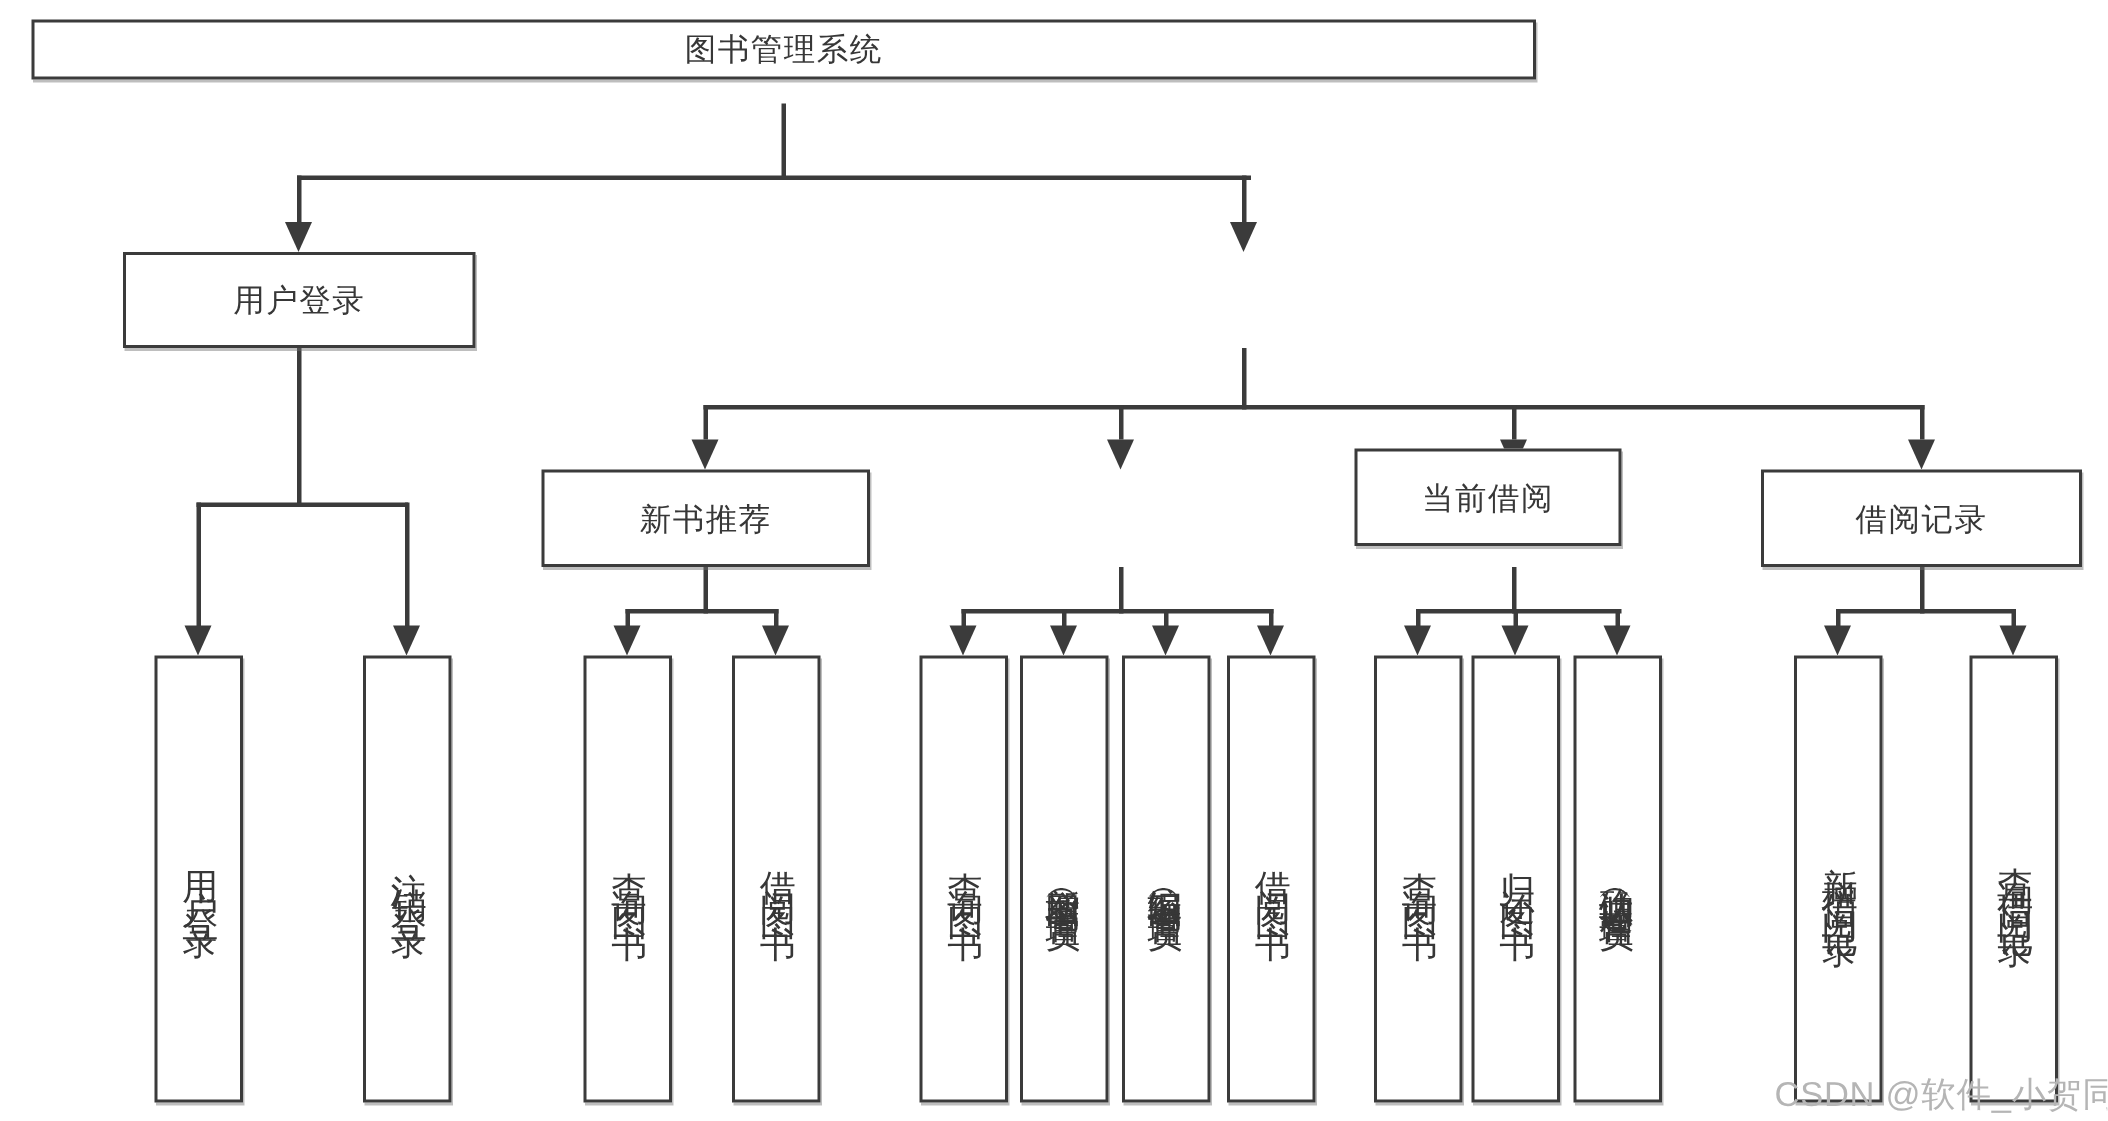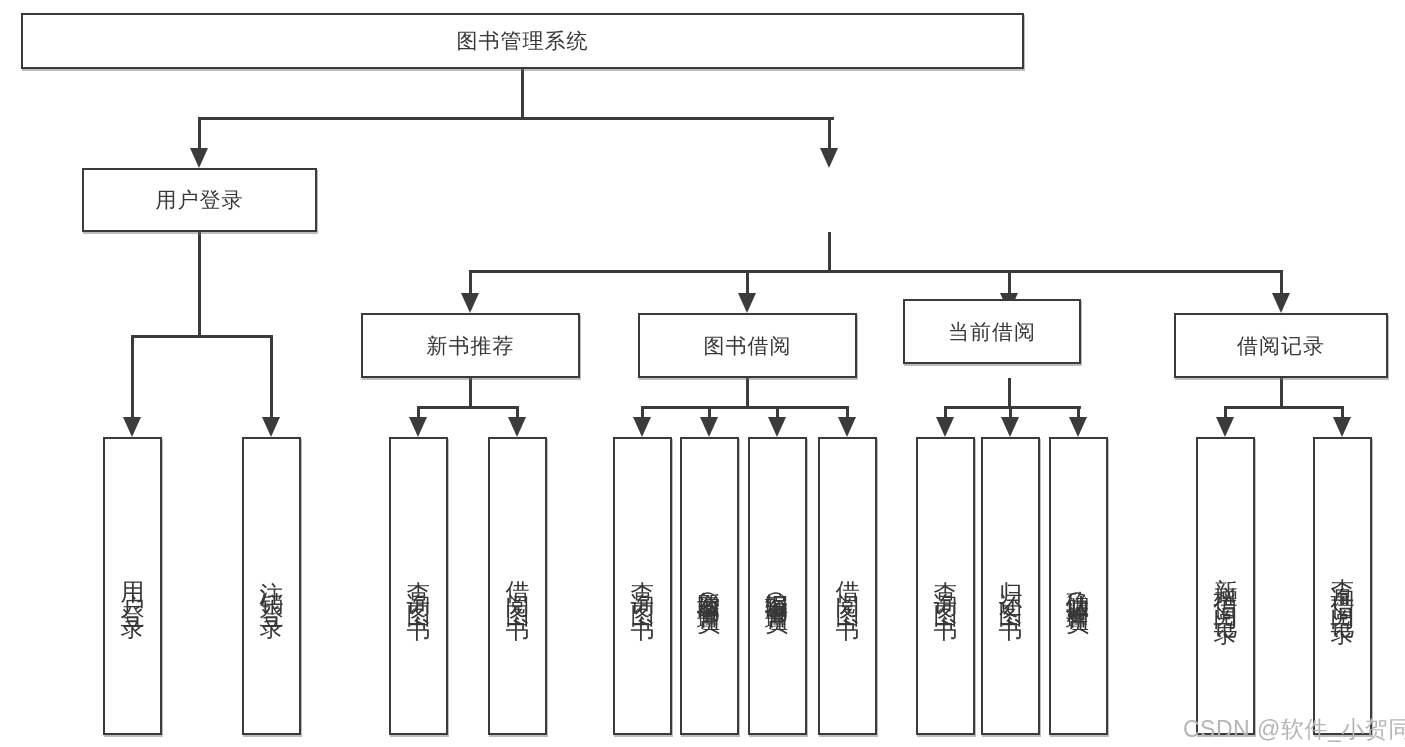--- a/index.html
+++ b/index.html
@@ -62,21 +62,21 @@
     letter-spacing: 0.5px;
     z-index: 5;
     white-space: nowrap;
   }
 </style>
 </head>
 <body>
 
 <div class="canvas">
 
-  <div class="box" style="left:21px; top:13px; width:1003px; height:56px;">
+  <div class="box" style="left:21px; top:13px; width:1003px; height:40px;">
     <span>图书管理系统</span>
   </div>
 
   <div class="vline" style="left:521px; top:69px; height:51px;"></div>
   <div class="hline" style="left:198px; top:117px; width:636px;"></div>
   <div class="vline" style="left:198px; top:117px; height:33px;"></div>
   <div class="arrow" style="left:190px; top:148px;"></div>
   <div class="vline" style="left:828px; top:117px; height:33px;"></div>
   <div class="arrow" style="left:820px; top:148px;"></div>
 
@@ -97,23 +97,20 @@
   <div class="arrow" style="left:461px; top:293px;"></div>
   <div class="vline" style="left:746px; top:270px; height:23px;"></div>
   <div class="arrow" style="left:738px; top:293px;"></div>
   <div class="vline" style="left:1008px; top:270px; height:23px;"></div>
   <div class="arrow" style="left:1000px; top:293px;"></div>
   <div class="vline" style="left:1280px; top:270px; height:23px;"></div>
   <div class="arrow" style="left:1272px; top:293px;"></div>
 
   <div class="box" style="left:361px; top:313px; width:219px; height:65px;">
     <span>新书推荐</span>
-  </div>
-  <div class="box" style="left:638px; top:313px; width:219px; height:65px;">
-    <span>图书借阅</span>
   </div>
   <div class="box" style="left:903px; top:299px; width:178px; height:65px;">
     <span>当前借阅</span>
   </div>
   <div class="box" style="left:1174px; top:313px; width:214px; height:65px;">
     <span>借阅记录</span>
   </div>
 
   <div class="vline" style="left:469px; top:378px; height:31px;"></div>
   <div class="hline" style="left:417px; top:406px; width:102px;"></div>

